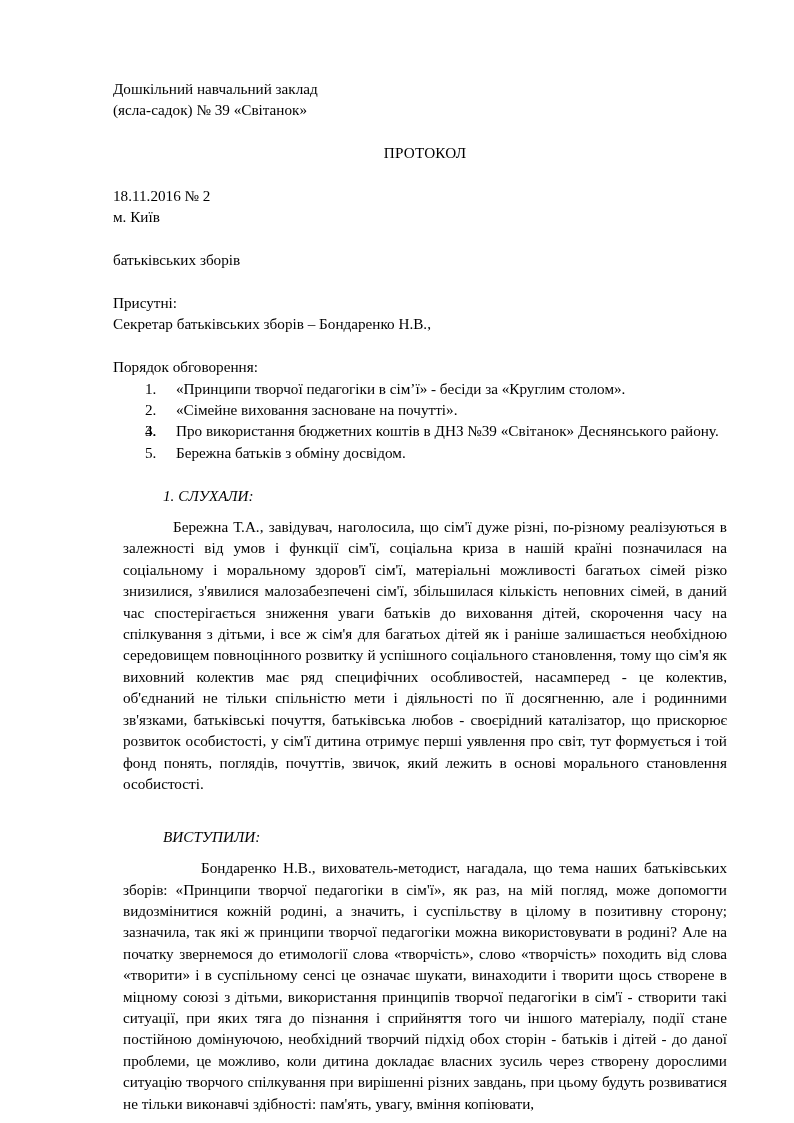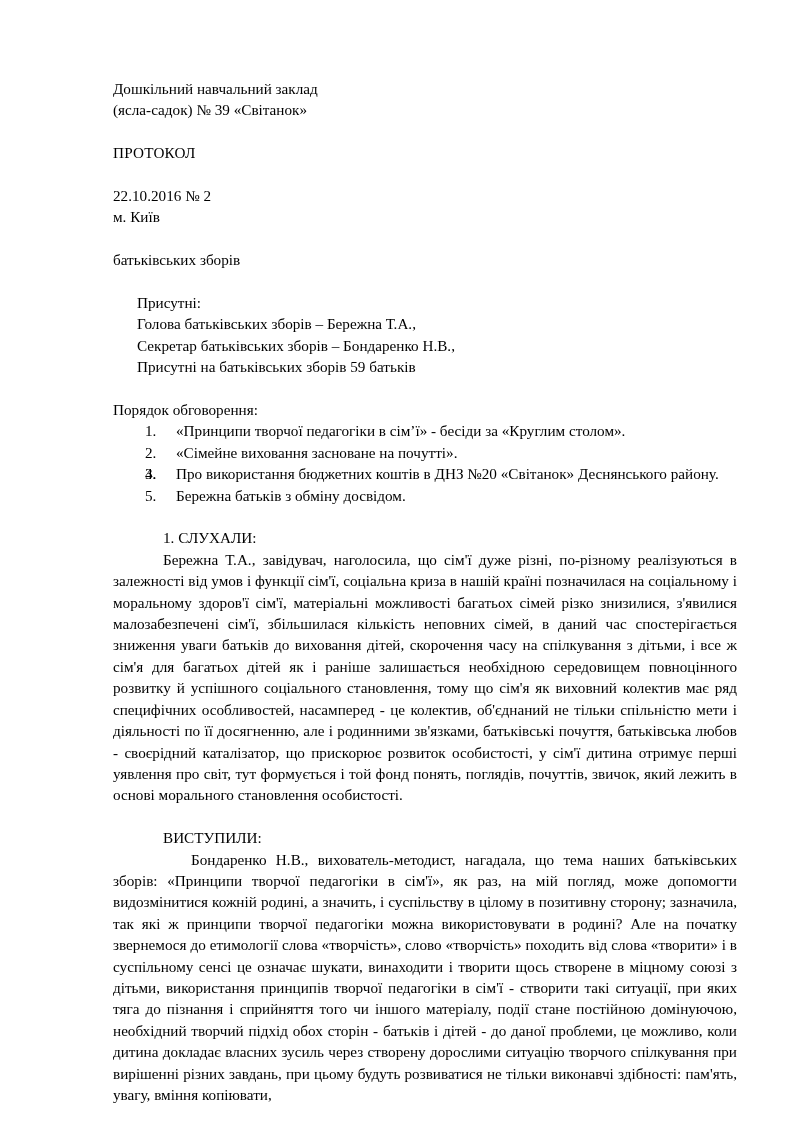--- a/index.html
+++ b/index.html
@@ -30,32 +30,32 @@
 
   
   .org-line {
     white-space: nowrap;
   }
   .block-gap {
     height: 21.4px;
   }
   .title {
     letter-spacing: 0.2px;
+    text-align: center;
   }
   .meta-line {
     white-space: nowrap;
   }
   .subject {
     white-space: nowrap;
   }
 
   
   .attendee-line {
     white-space: nowrap;
-    margin-left: 24px;
   }
 
   
   .agenda-head {
     white-space: nowrap;
   }
   ol.agenda {
     margin: 0;
     padding: 0;
     list-style: none;
@@ -70,23 +70,24 @@
     left: 32px;
     top: 0;
     width: 24px;
     text-align: left;
   }
 
   
   .sec-head {
     padding-left: 50px;
     white-space: nowrap;
+    font-style: italic;
   }
   p.body {
-    margin: 0;
+    margin: 10px;
     text-align: justify;
     text-justify: inter-word;
     text-indent: 50px;
     hyphens: none;
   }
   p.body.deep {
     text-indent: 78px;
   }
 </style>
 </head>
@@ -100,56 +101,54 @@
       <div class="org-line">(ясла-садок) № 39 «Світанок»</div>
     </div>
 
     <div class="block-gap"></div>
 
     <div class="title">ПРОТОКОЛ</div>
 
     <div class="block-gap"></div>
 
     <div>
-      <div class="meta-line">22.10.2016 № 2</div>
+      <div class="meta-line">18.11.2016 № 2</div>
       <div class="meta-line">м. Київ</div>
     </div>
 
     <div class="block-gap"></div>
 
     <div class="subject">батьківських зборів</div>
 
     <div class="block-gap"></div>
 
     <div>
       <div class="attendee-line">Присутні:</div>
-      <div class="attendee-line">Голова батьківських зборів – Бережна Т.А.,</div>
       <div class="attendee-line">Секретар батьківських зборів – Бондаренко Н.В.,</div>
-      <div class="attendee-line">Присутні на батьківських зборів 59 батьків</div>
     </div>
 
     <div class="block-gap"></div>
 
     <div>
       <div class="agenda-head">Порядок обговорення:</div>
       <ol class="agenda">
         <li>
           <span class="num">1.</span>
           <span>«Принципи творчої педагогіки в сім’ї»  - бесіди за «Круглим столом».</span>
         </li>
         <li>
           <span class="num">2.</span>
           <span>«Сімейне виховання засноване на почутті».</span>
         </li>
         <li>
           <span class="num">3.</span>
         </li>
         <li>
           <span class="num">4.</span>
-          <span>Про використання бюджетних коштів в  ДНЗ №20 «Світанок» Деснянського району.</span>
+          <span>Про використання бюджетних коштів в  ДНЗ №39 «Світанок» Деснянського району.</span>
         </li>
         <li>
           <span class="num">5.</span>
           <span>Бережна батьків з обміну досвідом.</span>
         </li>
       </ol>
     </div>
 
     <div class="block-gap"></div>
 

